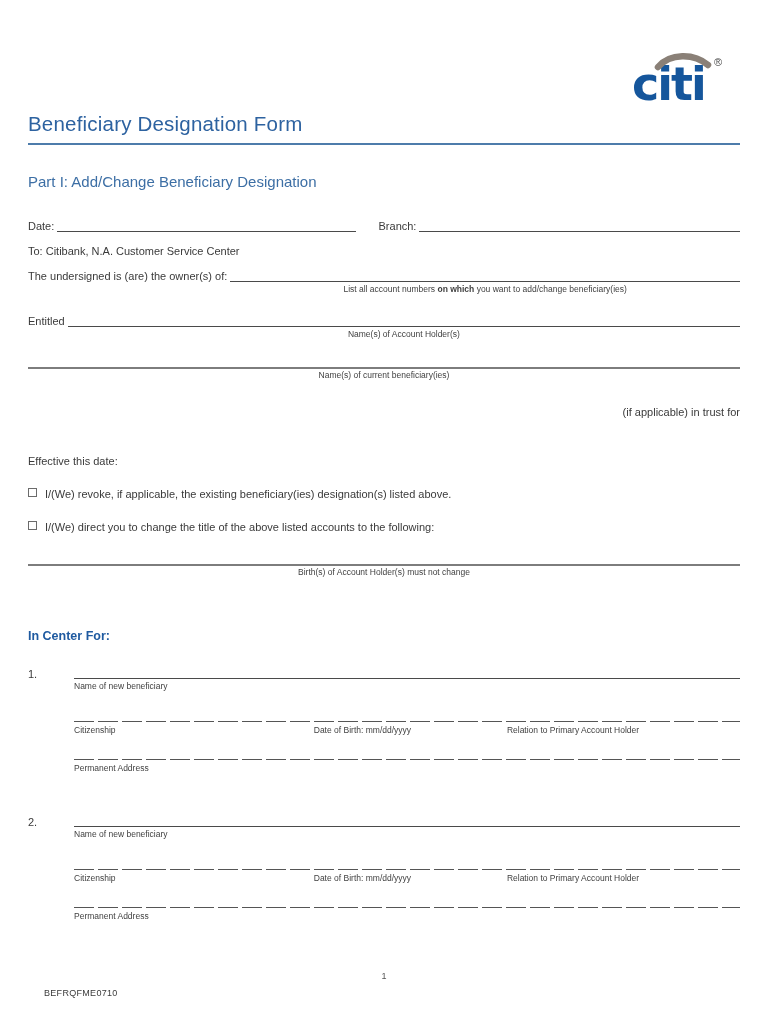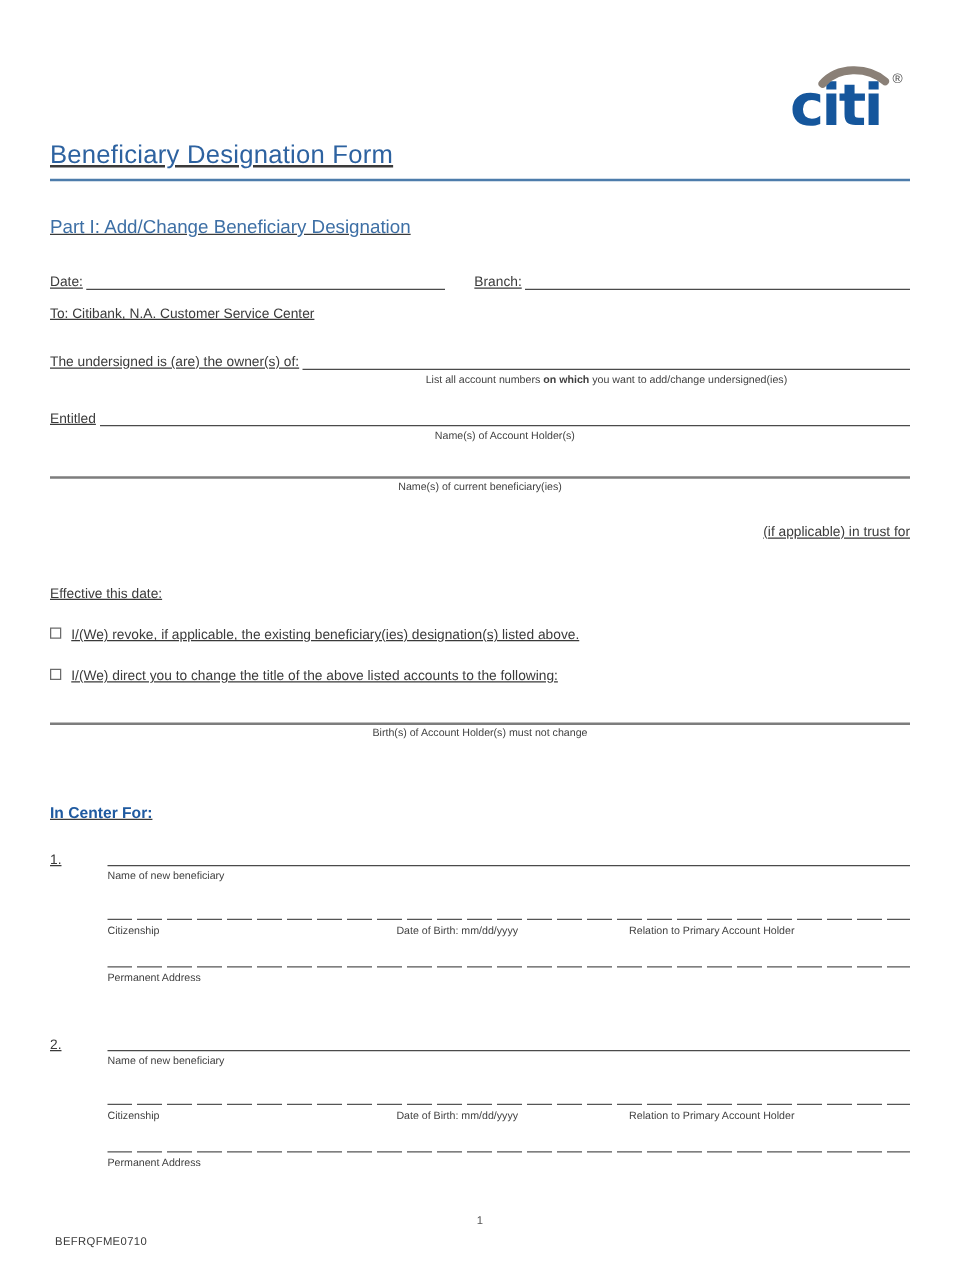--- a/index.html
+++ b/index.html
@@ -6,21 +6,21 @@
   html,body { background:#ffffff; }
   .page {
     position:relative;
     width:768px; height:1021px;
     background:#ffffff;
     font-family:"Liberation Sans", sans-serif;
     color:#3a3a3a;
     overflow:hidden;
     border-radius:12px;
   }
-  .content { padding:0 40px;text-decoration:underline; }
+  .content { padding:0 28px; }
 
   
   .logo { position:absolute; top:50px; right:26px; width:112px; height:56px; }
 
   
   .title { padding-top:112px; font-size:20.5px; font-weight:500; color:#2d62a0; letter-spacing:0.2px; }
   .title-rule { margin-top:7px; border-bottom:2px solid #4d7cab; }
   .section-title { margin-top:28px; font-size:15px; font-weight:400; color:#3d6fa5; }
 
   
@@ -32,21 +32,21 @@
     position:absolute; top:100%; left:0; right:0;
     padding-top:3px; font-size:8.5px; color:#3f3f3f; white-space:nowrap;
   }
   .fcaption.center { text-align:center; }
 
   .row-date { margin-top:30px; }
   .seg-date { flex:0 0 46%; display:flex; align-items:flex-end; }
   .seg-branch { flex:1; display:flex; align-items:center; margin-left:23px; }
 
   .row-to { margin-top:13px; font-size:11px; }
-  .row-owner { margin-top:27px; }
+  .row-owner { margin-top:13px; }
   .row-entitled { margin-top:33px; }
   .row-current-bene { margin-top:40px; }
   .row-in-trust { margin-top:37px;flex-direction:column; }
   .row-effective { margin-top:36px; font-size:11px; }
 
   .cbrow { margin-top:21px; display:flex; align-items:flex-start; font-size:11px; }
   .cbox {
     width:9px; height:9px; border:1px solid #6b6b6b; background:#fff;
     display:inline-block; margin-right:8px; flex:0 0 auto;
   }
@@ -108,21 +108,21 @@
         <span class="flabel">Branch:</span>
         <div class="fline"></div>
       </div>
     </div>
 
     <div class="row-to">To: Citibank, N.A. Customer Service Center</div>
 
     <div class="frow row-owner">
       <span class="flabel">The undersigned is (are) the owner(s) of:</span>
       <div class="fline">
-        <span class="fcaption center"><span>List all account numbers </span><b>on which</b><span> you want to add/change undersigned(ies)</span></span>
+        <span class="fcaption center"><span>List all account numbers </span><b>on which</b><span> you want to add/change beneficiary(ies)</span></span>
       </div>
     </div>
 
     <div class="frow row-entitled">
       <span class="flabel">Entitled</span>
       <div class="fline">
         <span class="fcaption center">Name(s) of Account Holder(s)</span>
       </div>
     </div>
 

